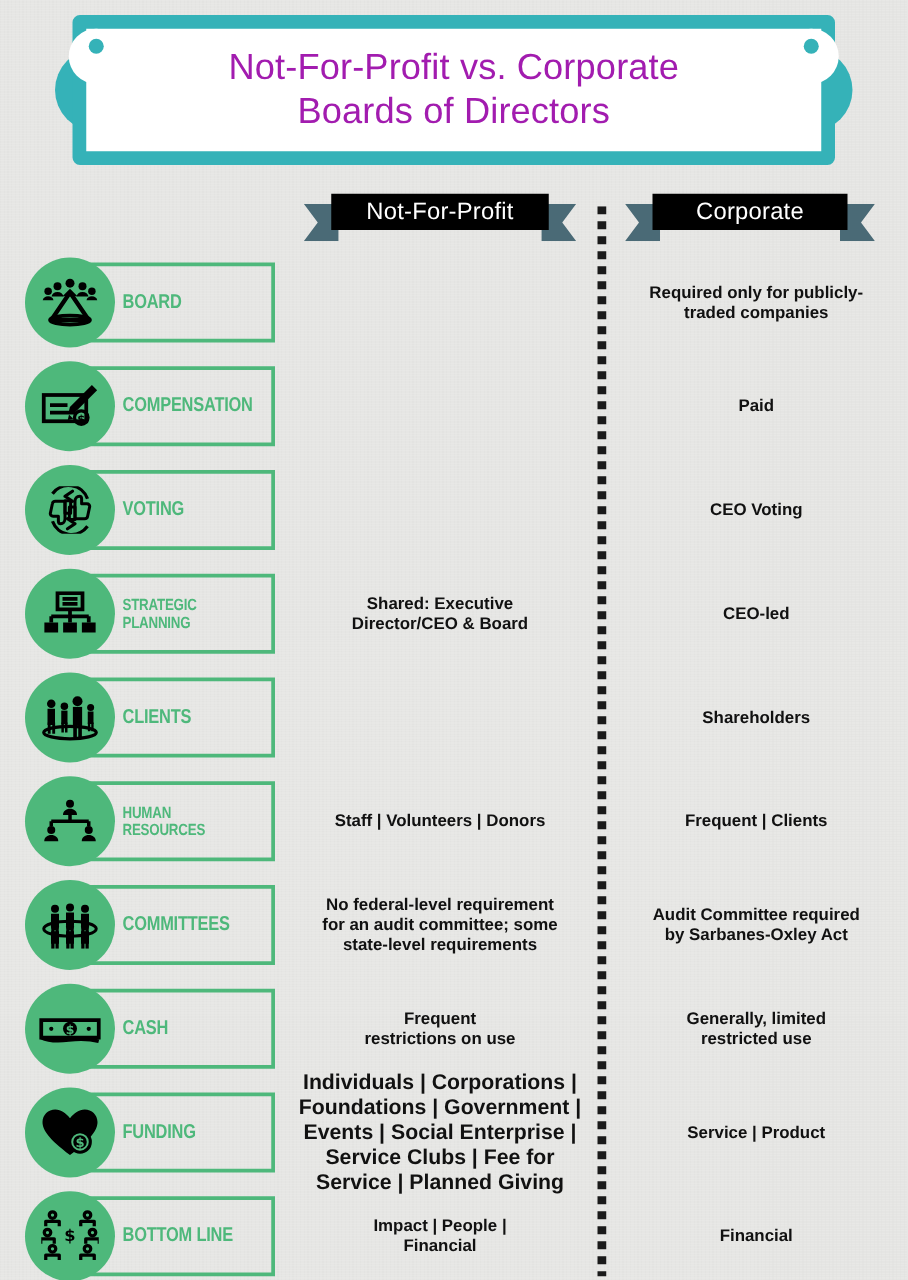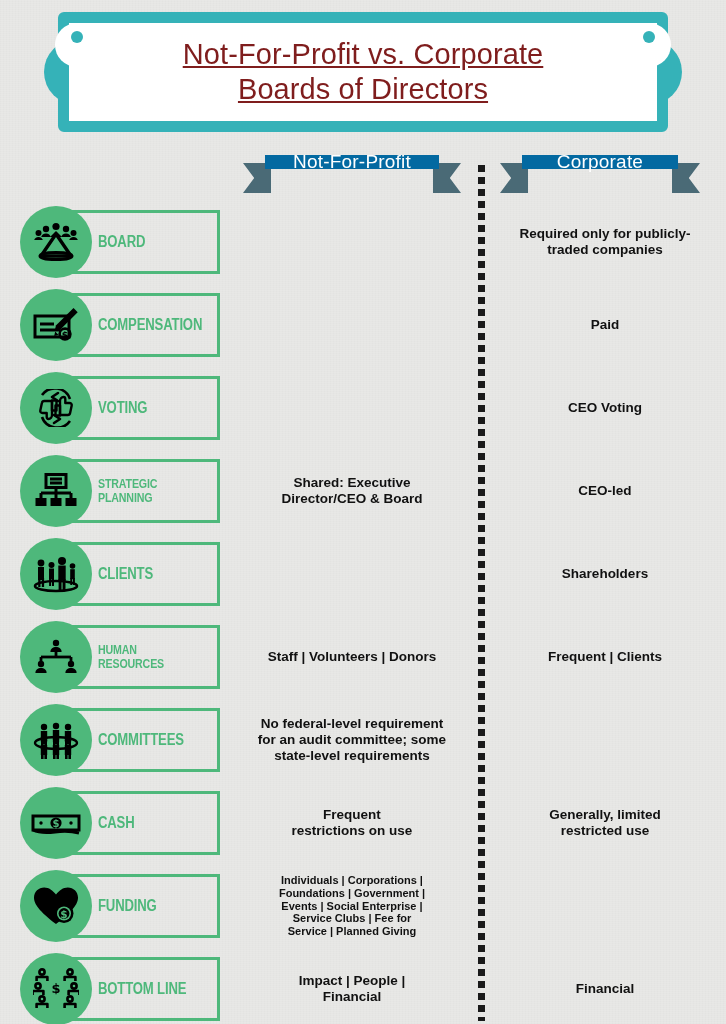--- a/index.html
+++ b/index.html
@@ -50,40 +50,39 @@
   .plaque-dot.right{right:27px;}
   .plaque-cover{
     position:absolute;top:27px;width:26px;height:66px;background:#ffffff;
   }
   .plaque-cover.left{left:40px;}
   .plaque-cover.right{right:40px;}
 
   #plaque-title{
     position:absolute;left:14px;top:0;width:610px;height:120px;
     display:flex;align-items:center;justify-content:center;
-    text-align:center;color:#7f1d1d;
+    text-align:center;color:#a21caf;
     font-size:29px;line-height:1.22;font-weight:400;
     letter-spacing:.1px;
     z-index:4;
     white-space:pre-line;
-    text-decoration:underline;
   }
 
   
   .ribbon{
     position:absolute;top:155px;height:30px;
   }
   .ribbon .tail{
     position:absolute;top:8px;height:30px;width:28px;background:#4A6A76;
   }
   .ribbon .tail.l{left:0;  clip-path:polygon(0 0,100% 0,100% 100%,0 100%,40% 50%);}
   .ribbon .tail.r{right:0; clip-path:polygon(0 0,100% 0,60% 50%,100% 100%,0 100%);}
   .ribbon .panel{
-    position:absolute;left:22px;right:22px;top:0;height:14px;
-    background:#0369a1;
+    position:absolute;left:22px;right:22px;top:0;height:29px;
+    background:#000000;
     display:flex;align-items:center;justify-content:center;
     color:#ffffff;font-size:19px;font-weight:400;
     letter-spacing:.2px;
   }
   #ribbon-nfp{left:243px;width:218px;}
   #ribbon-corp{left:500px;width:200px;}
 
   
   #divider{
     position:absolute;left:478px;top:165px;width:7px;height:856px;
@@ -120,21 +119,21 @@
 
   .cell{
     position:absolute;top:0;height:80px;
     display:flex;align-items:center;justify-content:center;
     text-align:center;color:#111111;
     font-size:13.5px;font-weight:bold;line-height:1.18;
     white-space:pre-line;
   }
   .cell.nfp{left:232px;width:240px;}
   .cell.corp{left:492px;width:226px;}
-  .cell.tiny{font-size:11px;}
+  .cell.tiny{font-size:17px;}
 </style>
 </head>
 <body>
 
 <div id="noise"></div>
 
 <div id="title-plaque">
   <div class="plaque-lobe left"></div>
   <div class="plaque-lobe right"></div>
   <div class="plaque-frame"></div>
@@ -353,20 +352,22 @@
               <rect x="35.4" y="32" width="2.6" height="6"></rect>
 </g>
 <ellipse cx="23" cy="22" rx="21" ry="6" fill="none" stroke="#000" stroke-width="2.4"></ellipse>
 </svg>
         </span>
       </div>
       <div class="row-label">COMMITTEES</div>
       <div class="cell nfp">No federal-level requirement
 for an audit committee; some
 state-level requirements</div>
+      <div class="cell corp">Audit Committee required
+by Sarbanes-Oxley Act</div>
     </div>
     <div class="row">
       <div class="row-labelbox"></div>
       <div class="row-badge">
         <span>
           <svg width="50" height="28" viewBox="0 0 50 28">
             <g fill="none" stroke="#000" stroke-width="3">
 <path d="M2 7 h46 v14 H2 z"></path>
 <path d="M2 21 c6 3 14 3 22 2 8-1 16-1 24 1"></path>
 </g>
@@ -397,20 +398,21 @@
 <text x="31" y="31.5" font-size="10.5" font-family="DejaVu Sans" font-weight="bold" fill="#4EB87B" text-anchor="middle">$</text>
 </svg>
         </span>
       </div>
       <div class="row-label">FUNDING</div>
       <div class="cell nfp tiny">Individuals | Corporations |
 Foundations | Government |
 Events | Social Enterprise |
 Service Clubs | Fee for
 Service | Planned Giving</div>
+      <div class="cell corp">Service | Product</div>
     </div>
     <div class="row">
       <div class="row-labelbox"></div>
       <div class="row-badge">
         <span>
           <svg width="46" height="42" viewBox="0 0 46 42">
             <g fill="none" stroke="#000" stroke-width="2.6" stroke-linejoin="round">
 <circle cx="9" cy="4" r="2.6"></circle>
               <path d="M3.6 13 v-4 h10.8 v4"></path>
 <circle cx="37" cy="4" r="2.6"></circle>

